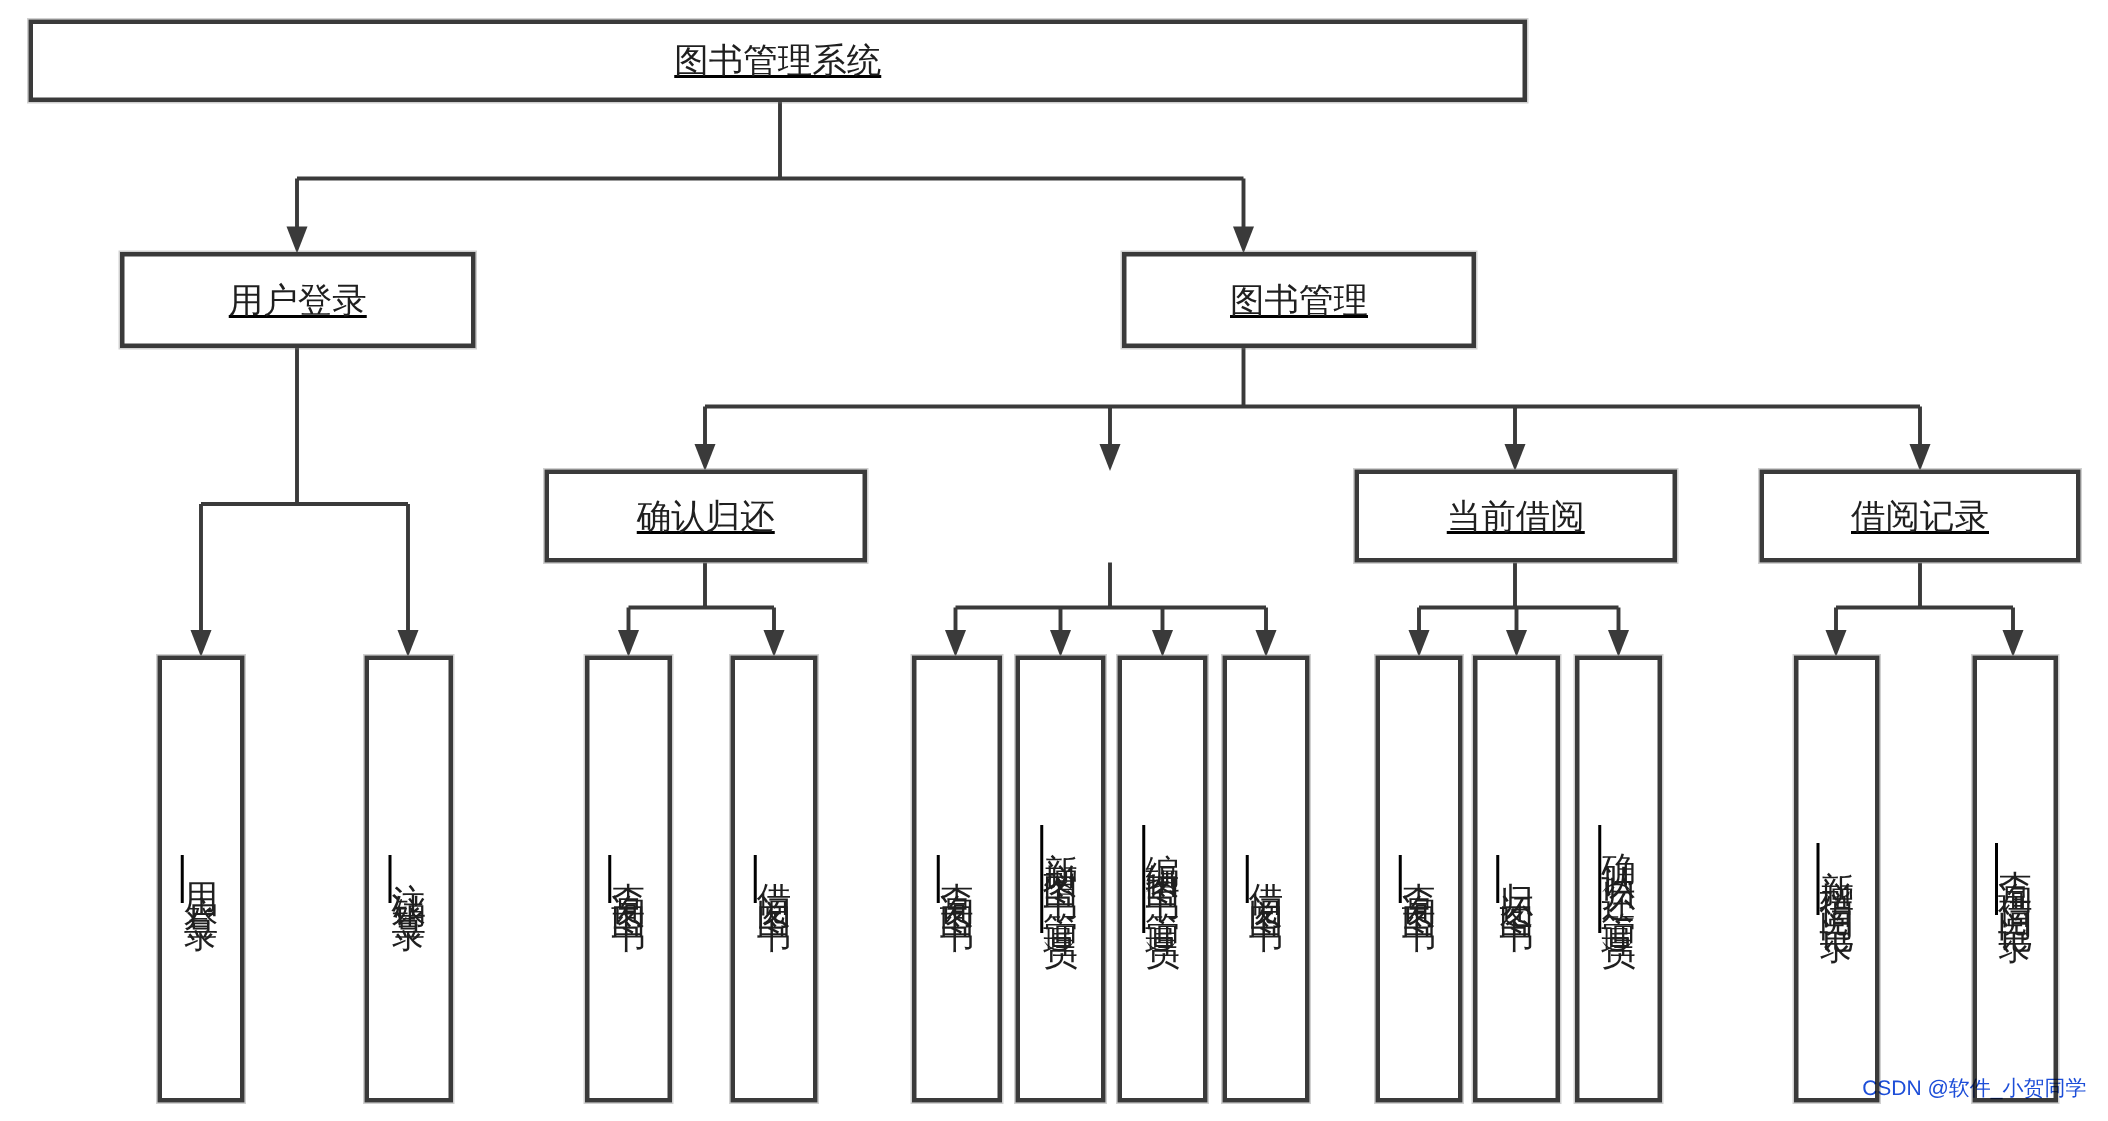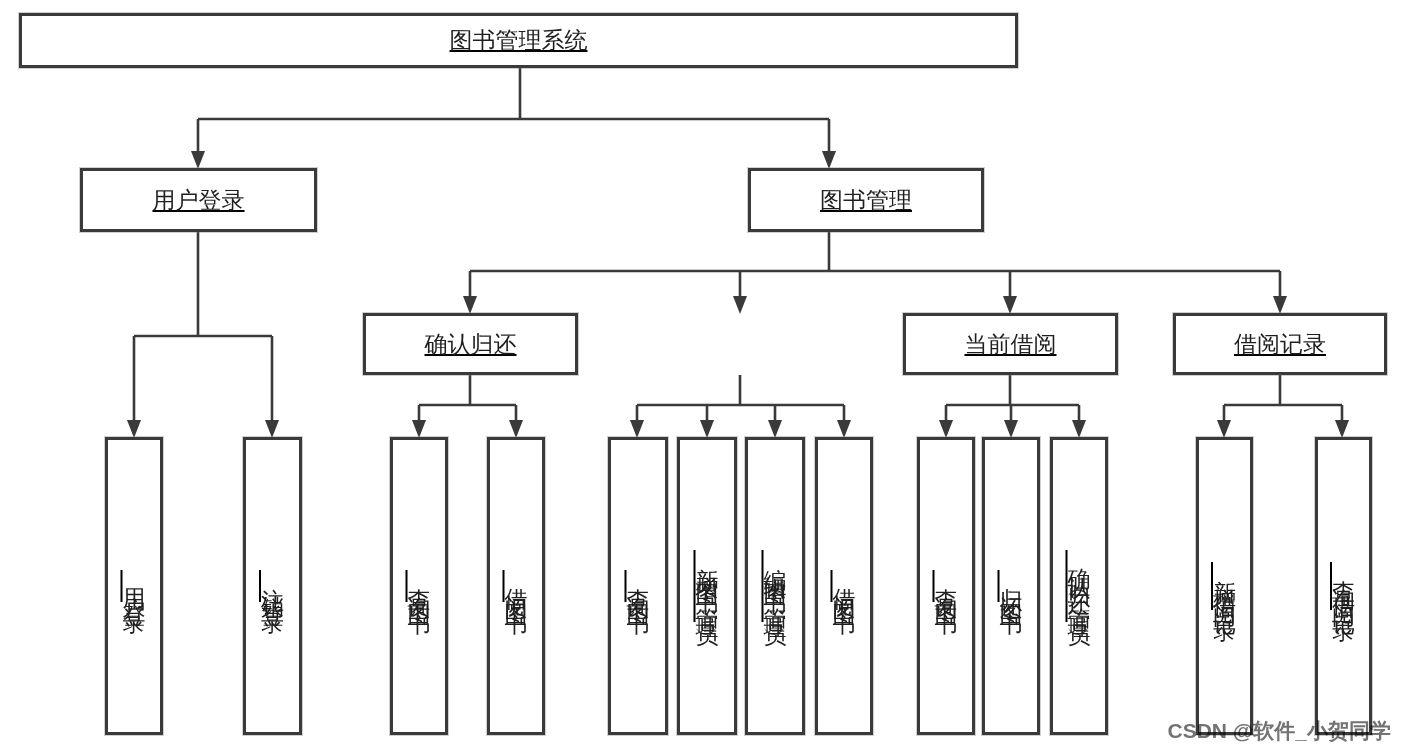--- a/index.html
+++ b/index.html
@@ -32,25 +32,24 @@
   .box.v span{
     writing-mode:vertical-rl;
     text-orientation:mixed;
     letter-spacing:8px;
   }
   #watermark{
     position:absolute;
     top:717px;
     right:14px;
     z-index:3;
-    font-size:21px;
-    color:#737373;
+    font-size:14px;
+    color:#1d4ed8;
     mix-blend-mode:multiply;
     white-space:nowrap;
-    font-weight:bold;
   }
 </style>
 </head>
 <body>
 
 <div id="canvas">
 
   <svg id="connectors" width="1405" height="747" viewBox="0 0 1405 747">
     <g stroke="#3a3a3a" stroke-width="2.6" fill="none">
 

